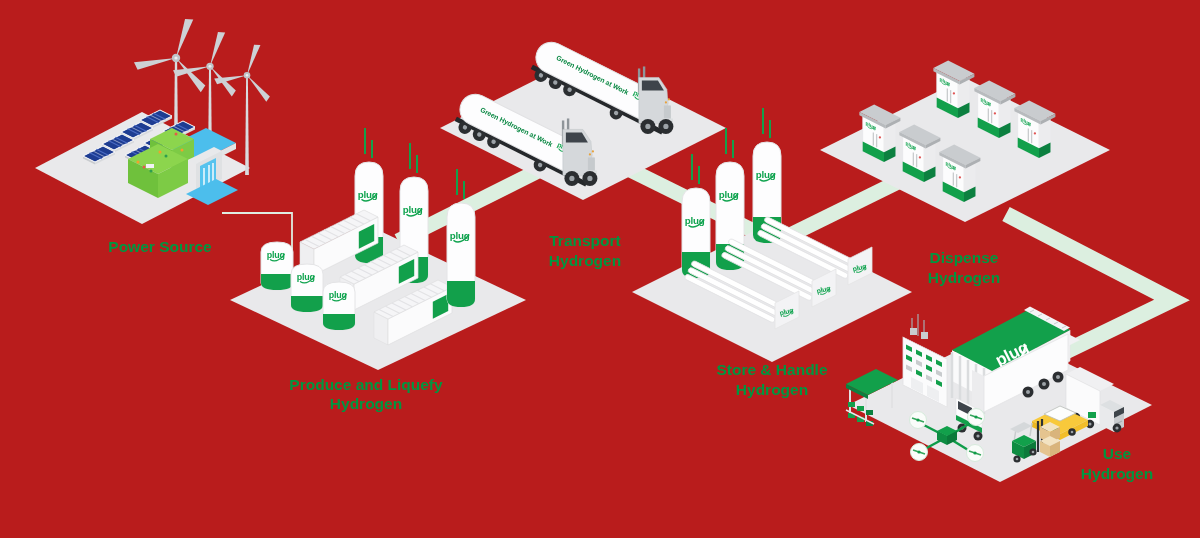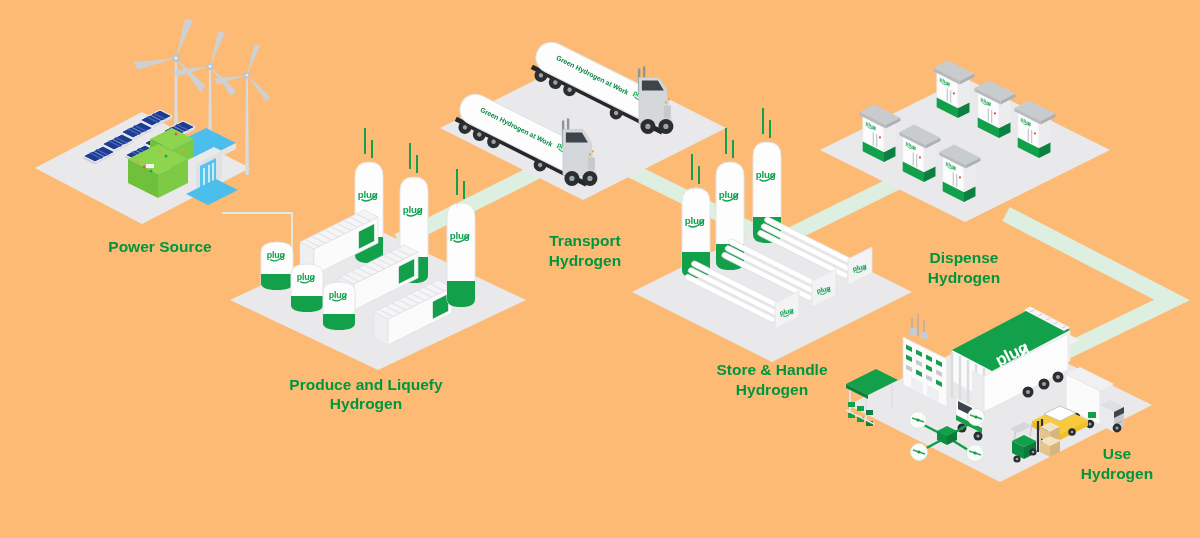--- a/index.html
+++ b/index.html
@@ -1,16 +1,16 @@
 <!DOCTYPE html>
 <html><head>
 <meta charset="utf-8">
 <style>
   html,body{margin:0;padding:0;background:#ffffff;}
-  .stage{position:relative;width:1200px;height:538px;background:#fdba74;overflow:hidden;
+  .stage{position:relative;width:1200px;height:538px;background:#b91c1c;overflow:hidden;
          font-family:"Liberation Sans",sans-serif;}
   svg{position:absolute;left:0;top:0;}
   .station-label{fill:#009640;font-size:15.5px;font-weight:700;font-family:"Liberation Sans",sans-serif;}
   .banner-text{fill:#0A8843;font-size:6.8px;font-weight:700;font-family:"Liberation Sans",sans-serif;}
 </style>
 </head>
 <body>
 
 <div class="stage">
 <svg width="1200" height="538" viewBox="0 0 1200 538">

